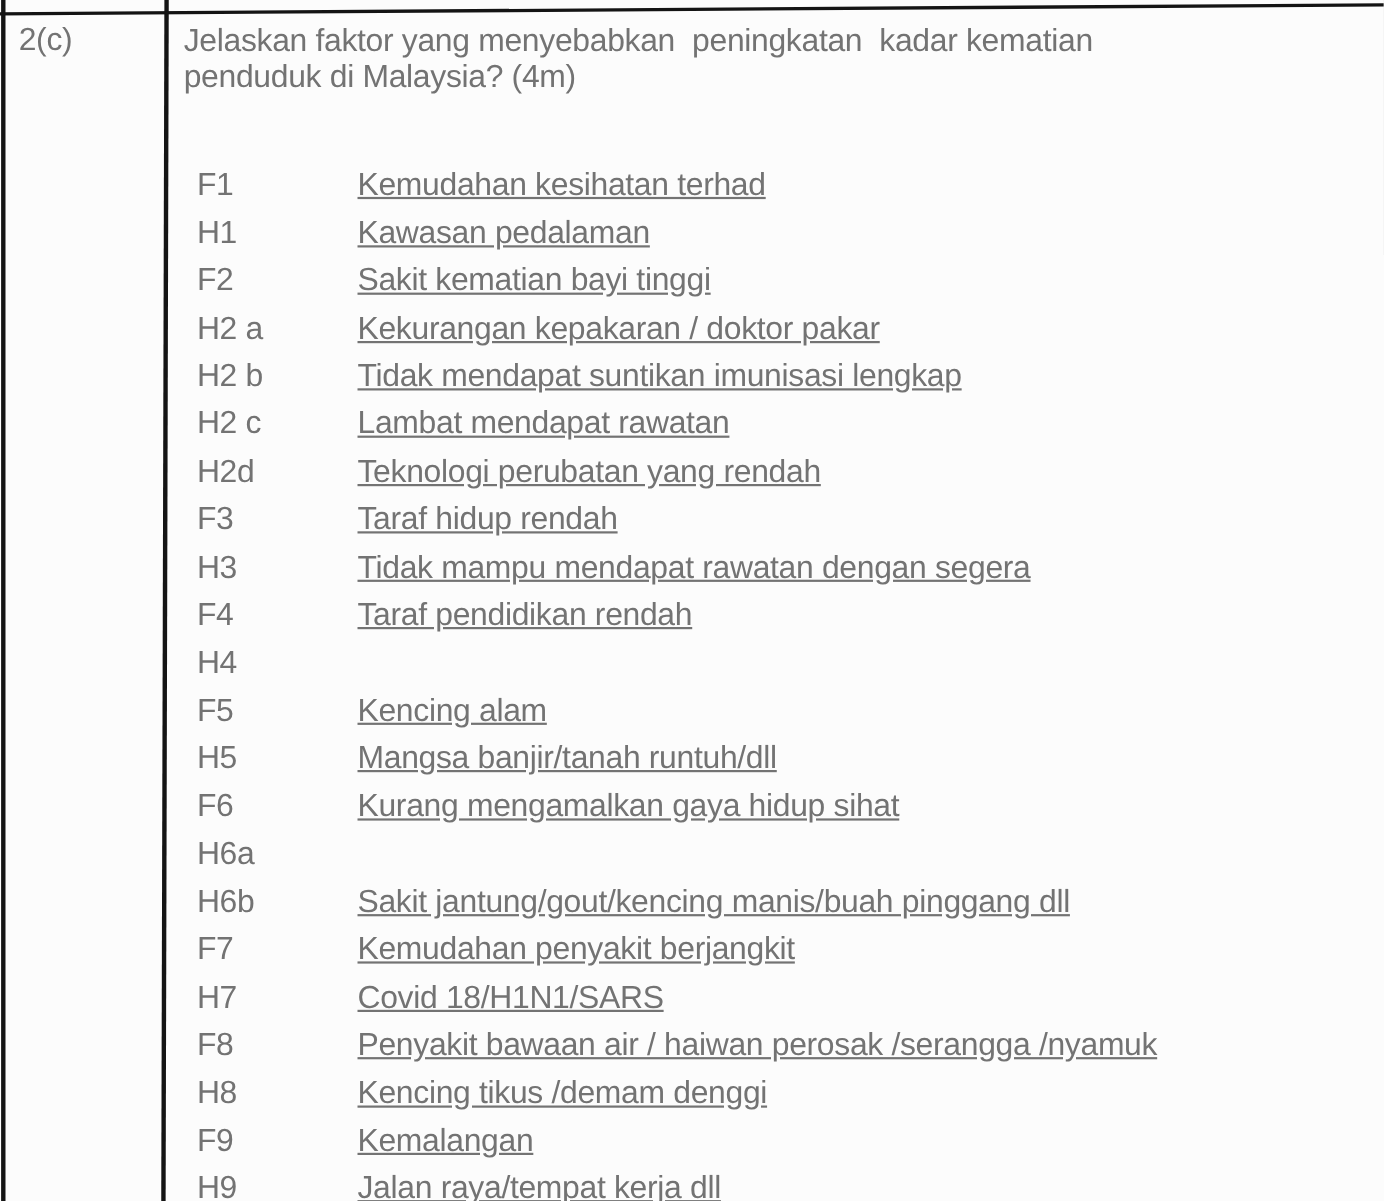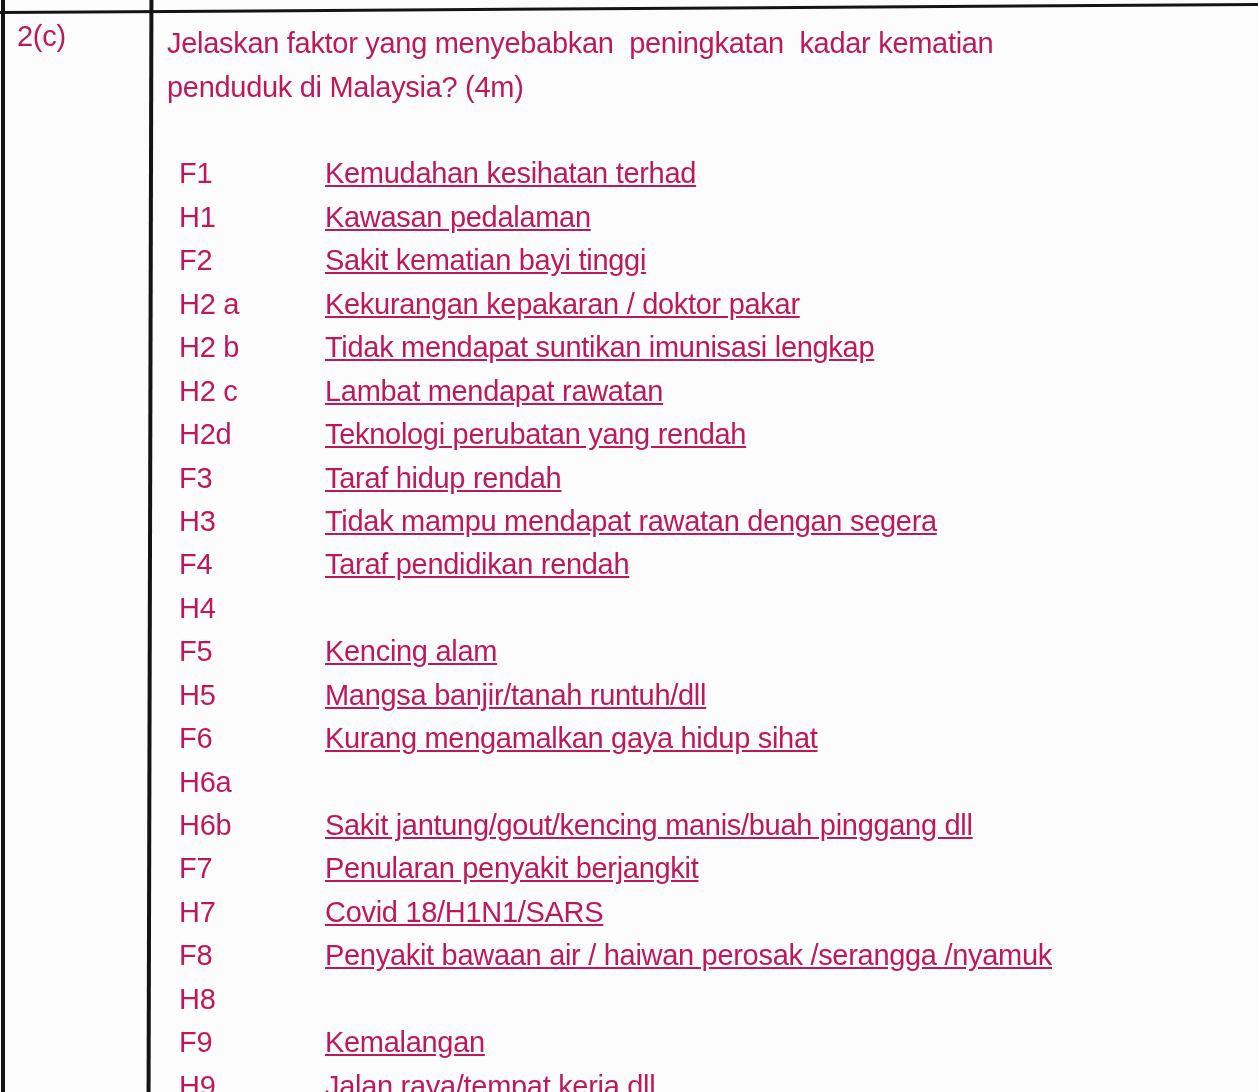--- a/index.html
+++ b/index.html
@@ -7,21 +7,21 @@
     padding: 0;
     background: #e8e8e8;
   }
   .page {
     position: relative;
     width: 1258px;
     height: 1092px;
     background: #fcfcfc;
     overflow: hidden;
     font-family: "Liberation Sans", sans-serif;
-    color: #be185d;
+    color: #737373;
   }
   .v-rule {
     position: absolute;
     top: 0;
     width: 3.5px;
     height: 100%;
     background: #141414;
   }
   .v-rule.left { left: 1px; }
   .v-rule.divider { left: 148px; transform: rotate(0.15deg); }
@@ -40,33 +40,33 @@
     top: 20px;
     font-size: 29px;
     letter-spacing: -0.3px;
   }
   .question {
     position: absolute;
     left: 167px;
     top: 21px;
     width: 1060px;
     font-size: 29px;
-    line-height: 44px;
+    line-height: 33px;
     letter-spacing: -0.3px;
     white-space: pre-wrap;
   }
   .answers {
     position: absolute;
     left: 179px;
     top: 147px;
     width: 1060px;
   }
   .arow {
     display: flex;
-    align-items: flex-end;
+    align-items: center;
     height: 43.45px;
     font-size: 29px;
     letter-spacing: -0.3px;
     white-space: pre;
   }
   .arow .code {
     flex: 0 0 146px;
   }
   .arow .desc {
     flex: 1 1 auto;
@@ -145,32 +145,33 @@
     </div>
     <div class="arow">
       <span class="code">H6a</span>
     </div>
     <div class="arow">
       <span class="code">H6b</span>
       <span class="desc">Sakit jantung/gout/kencing manis/buah pinggang dll</span>
     </div>
     <div class="arow">
       <span class="code">F7</span>
-      <span class="desc">Penularan penyakit berjangkit</span>
+      <span class="desc">Kemudahan penyakit berjangkit</span>
     </div>
     <div class="arow">
       <span class="code">H7</span>
       <span class="desc">Covid 18/H1N1/SARS</span>
     </div>
     <div class="arow">
       <span class="code">F8</span>
       <span class="desc">Penyakit bawaan air / haiwan perosak /serangga /nyamuk</span>
     </div>
     <div class="arow">
       <span class="code">H8</span>
+      <span class="desc">Kencing tikus /demam denggi</span>
     </div>
     <div class="arow">
       <span class="code">F9</span>
       <span class="desc">Kemalangan</span>
     </div>
     <div class="arow">
       <span class="code">H9</span>
       <span class="desc">Jalan raya/tempat kerja dll</span>
     </div>
   </div>

